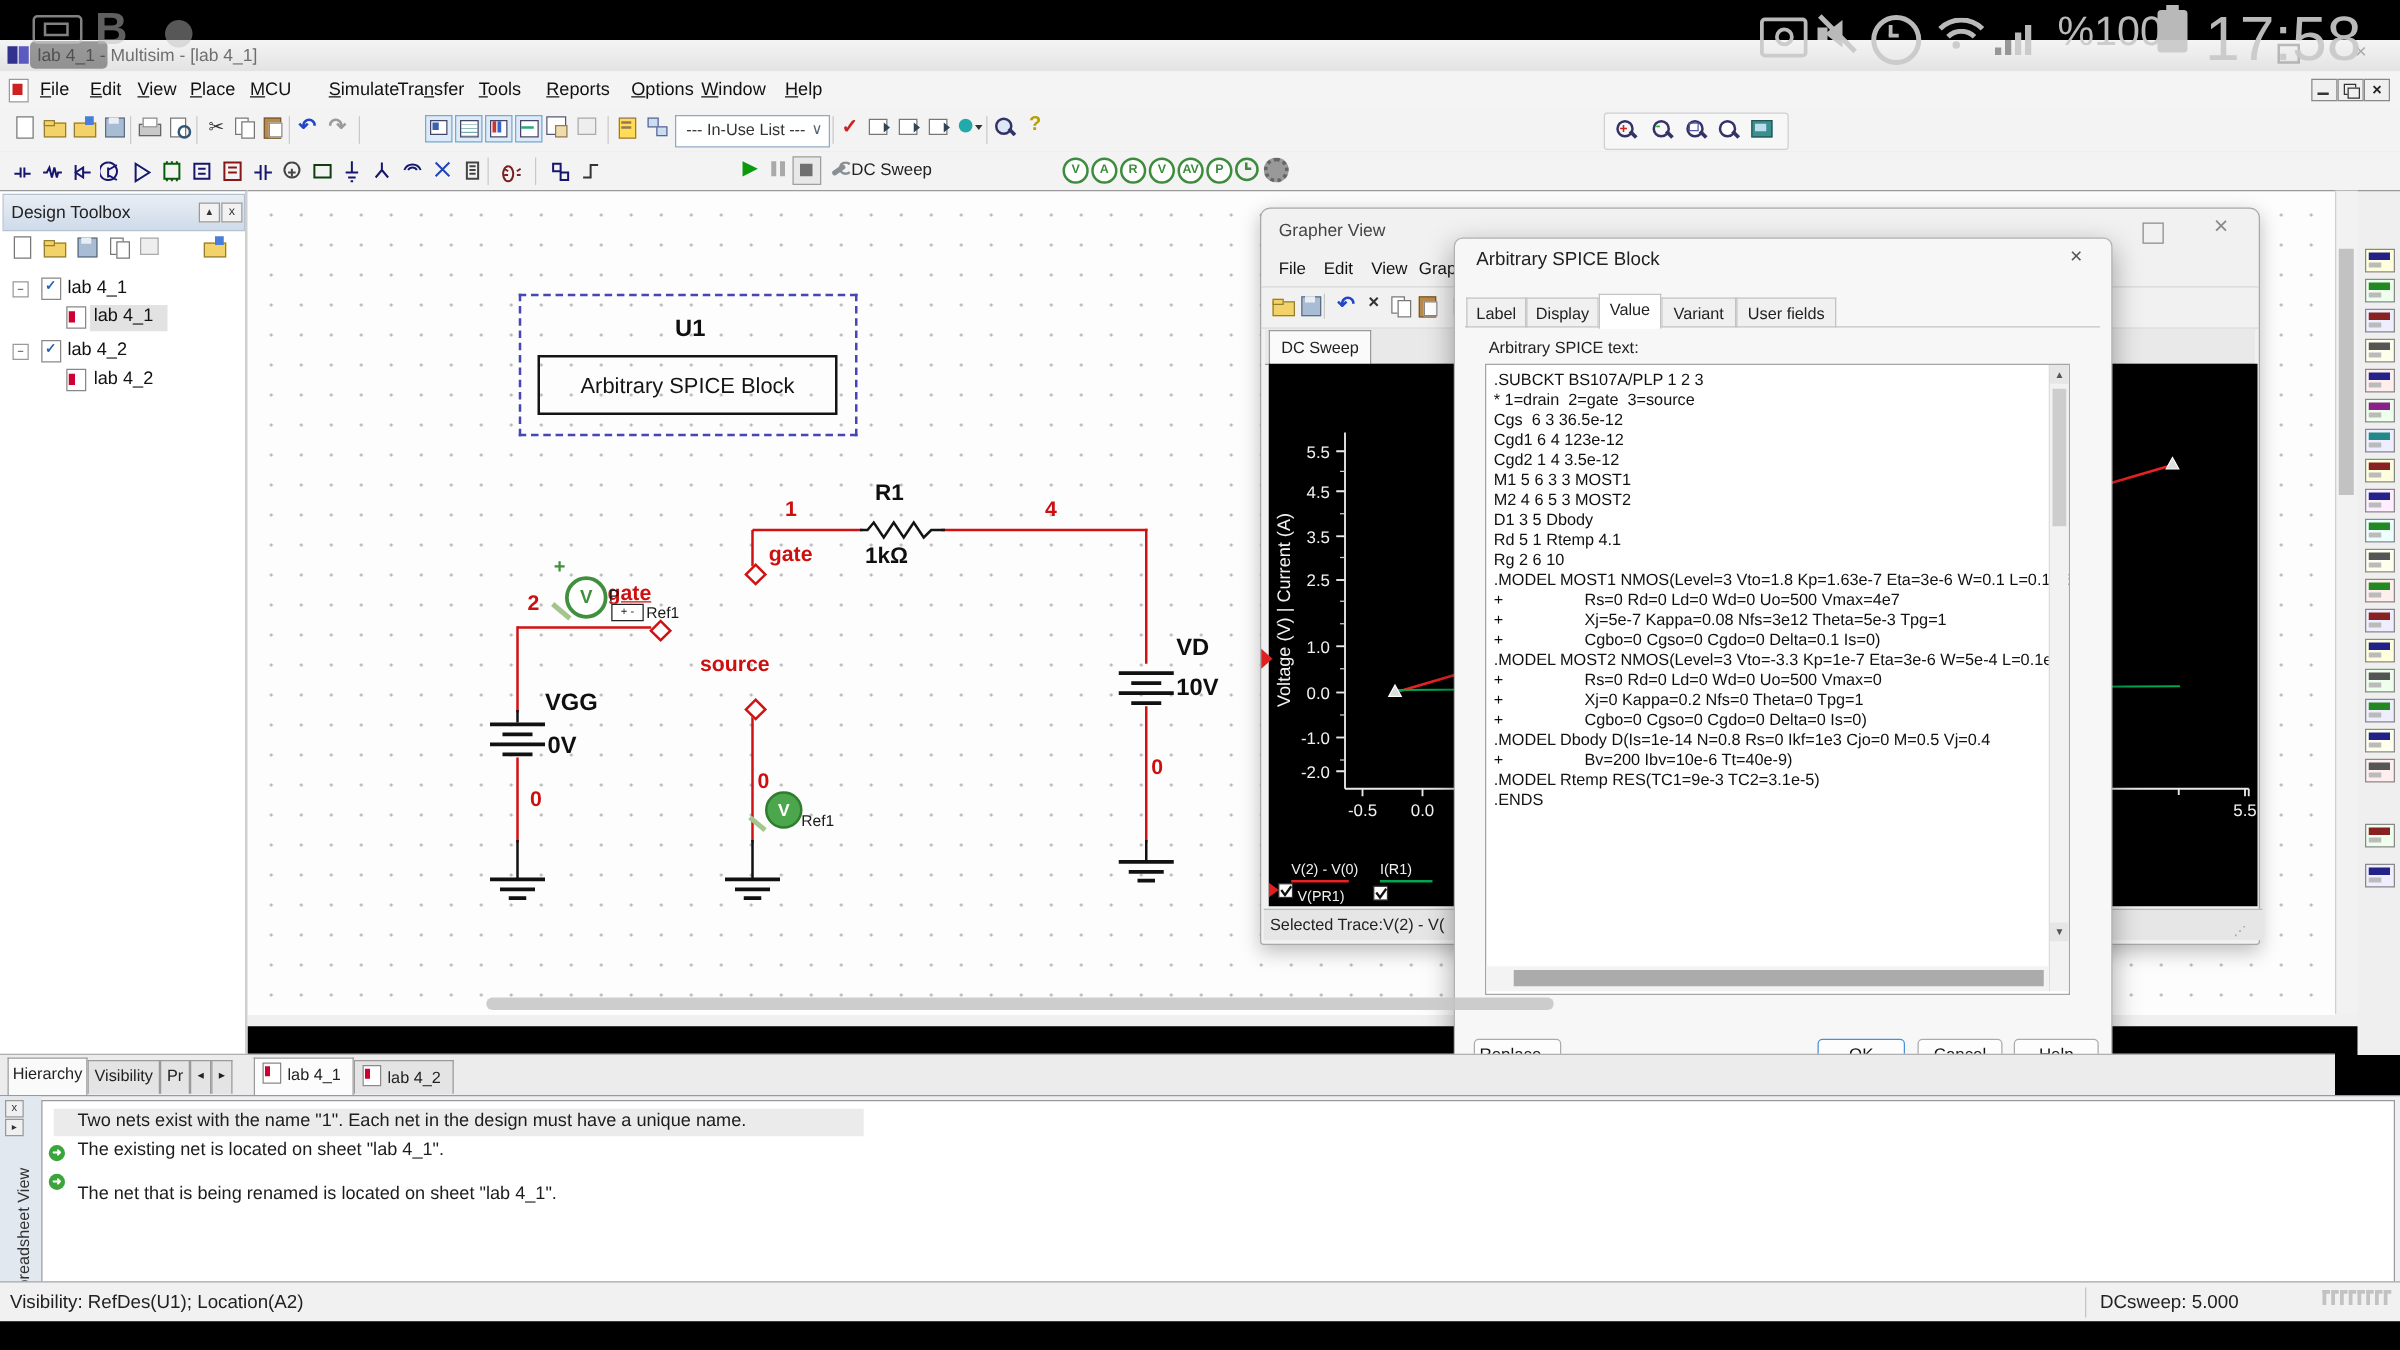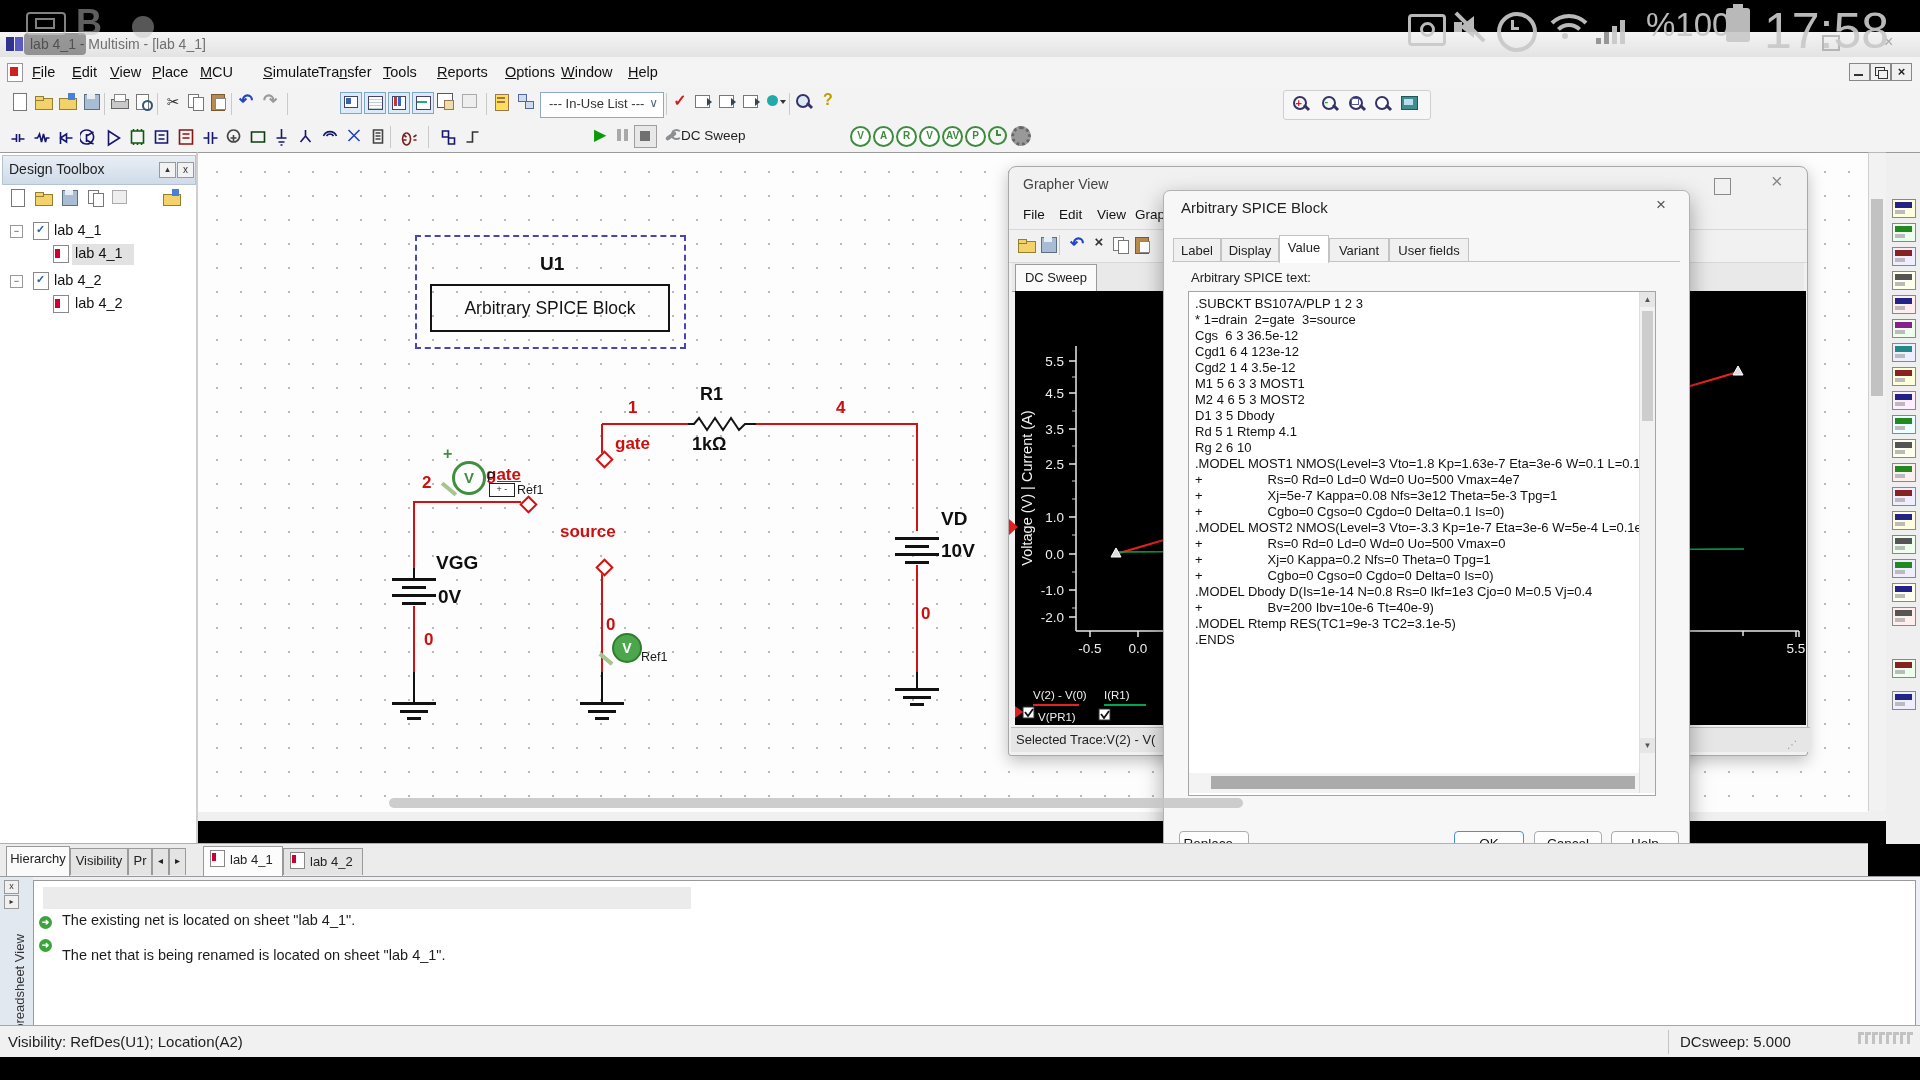--- a/index.html
+++ b/index.html
@@ -764,20 +764,21 @@
 
     <div id="spread">
       <div id="sstrip">
         <div class="abs" style="left:4px;top:3px;width:13px;height:12px;border:1px solid #999;background:#f0f0f0;font-size:9px;line-height:11px;text-align:center;color:#333;">x</div>
         <div class="abs" style="left:4px;top:18px;width:13px;height:12px;border:1px solid #999;background:#f0f0f0;font-size:8px;line-height:11px;text-align:center;color:#333;">▸</div>
         <div class="abs" style="left:-41px;top:95px;width:120px;transform:rotate(-90deg);font-size:13px;color:#333;">Spreadsheet View</div>
       </div>
       <div id="sslist">
           <div class="msgrow" style="top: 8px;">
             <div style="position: absolute; left: 9px; top: -2px; width: 648px; height: 22px; background: rgb(235, 235, 235);"></div>
+            <div style="position: absolute; left: 28px; top: 0px;">Two nets exist with the name "1". Each net in the design must have a unique name.</div>
           </div>
           <div class="msgrow" style="top: 31px;">
             <div class="msgico">➜</div>
             <div style="position: absolute; left: 28px; top: 0px;">The existing net is located on sheet "lab 4_1".</div>
           </div>
           <div class="msgrow" style="top: 54px;">
             <div class="msgico">➜</div>
             <div style="position: absolute; left: 28px; top: 12px;">The net that is being renamed is located on sheet "lab 4_1".</div>
           </div>
         </div>

